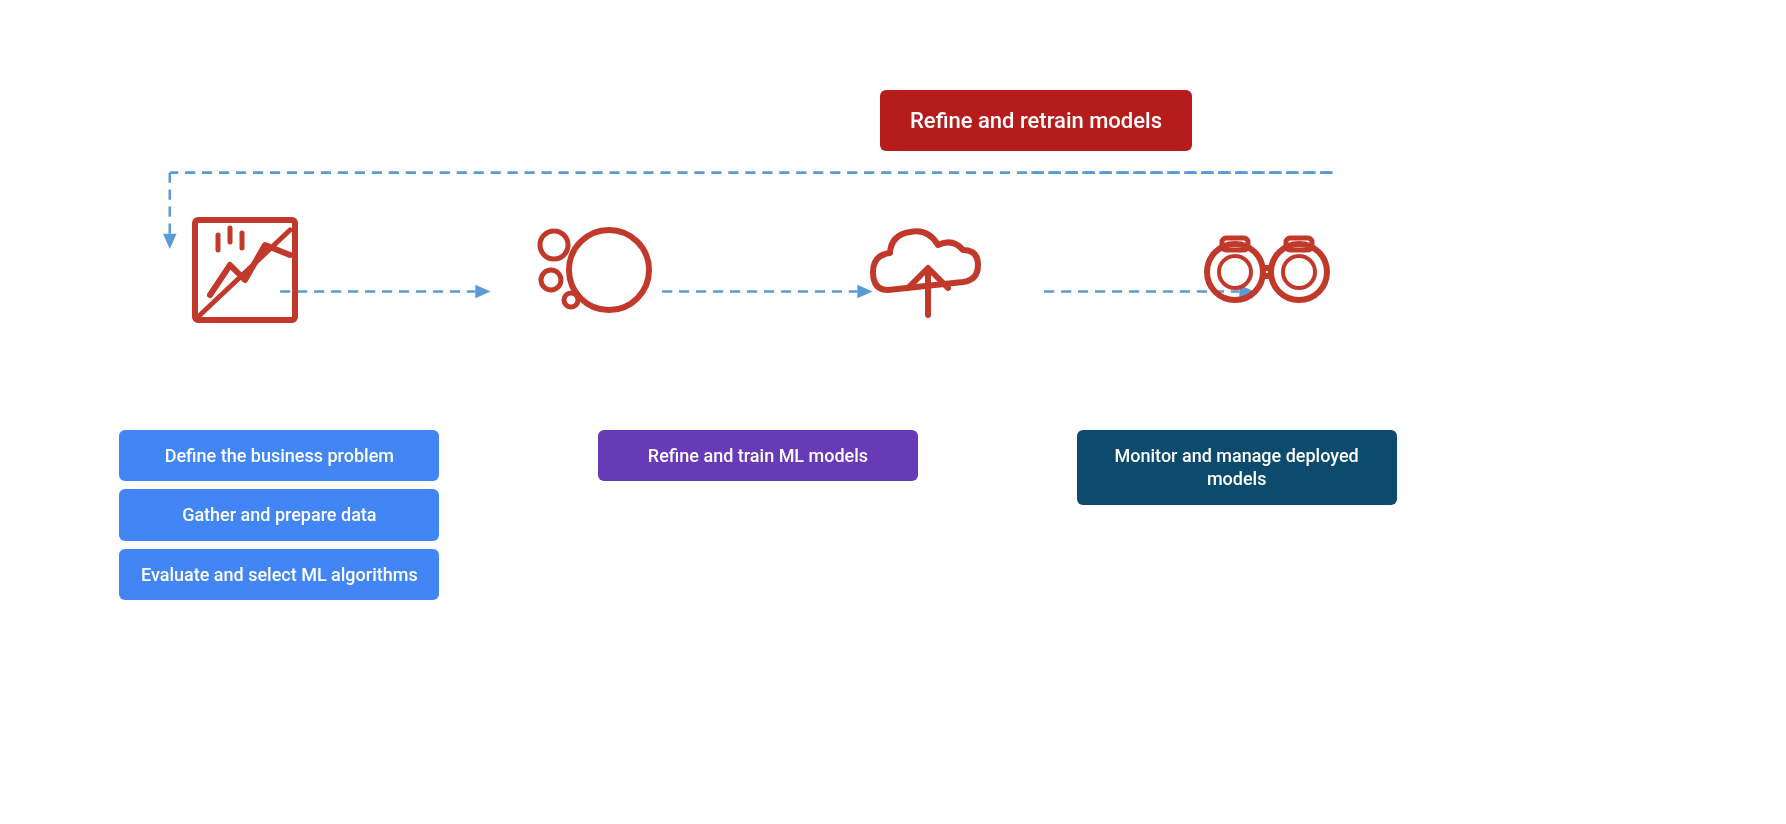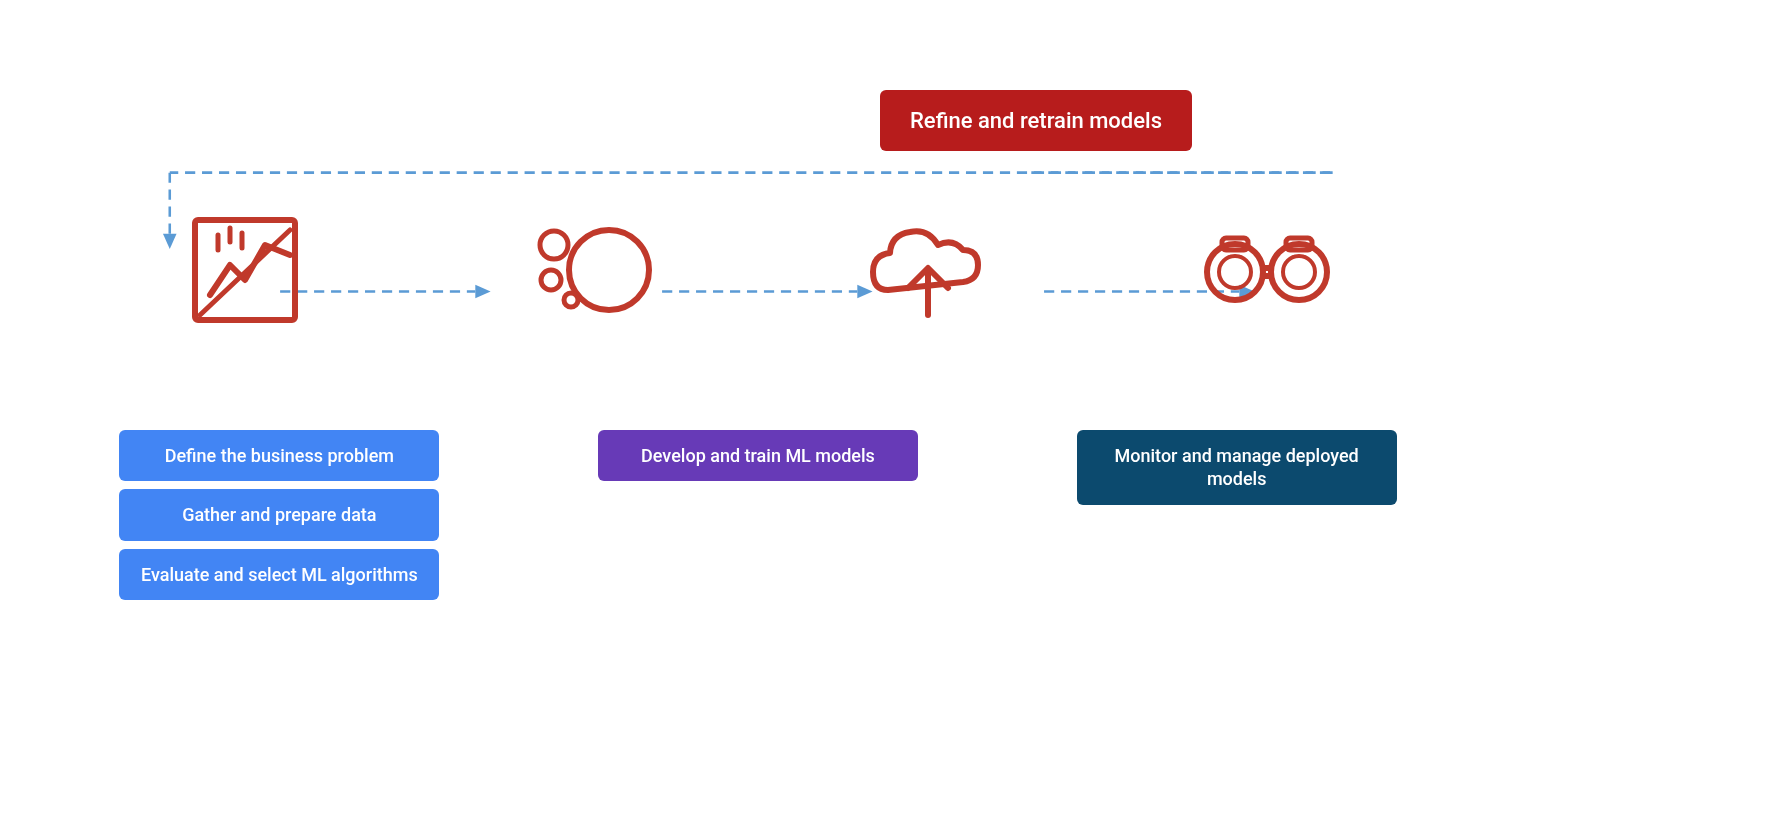--- a/index.html
+++ b/index.html
@@ -221,21 +221,21 @@
       <div class="label-btn btn-blue">
         <span>Gather and prepare data</span>
       </div>
       <div class="label-btn btn-blue">
         <span>Evaluate and select ML algorithms</span>
       </div>
     </div>
 
     <div class="label-group">
       <div class="label-btn btn-purple">
-        <span>Develop and train ML models</span>
+        <span>Refine and train ML models</span>
       </div>
     </div>
 
 
     <div class="label-group">
       <div class="label-btn btn-yellow">
         <span>Monitor and manage deployed models</span>
       </div>
     </div>
 

